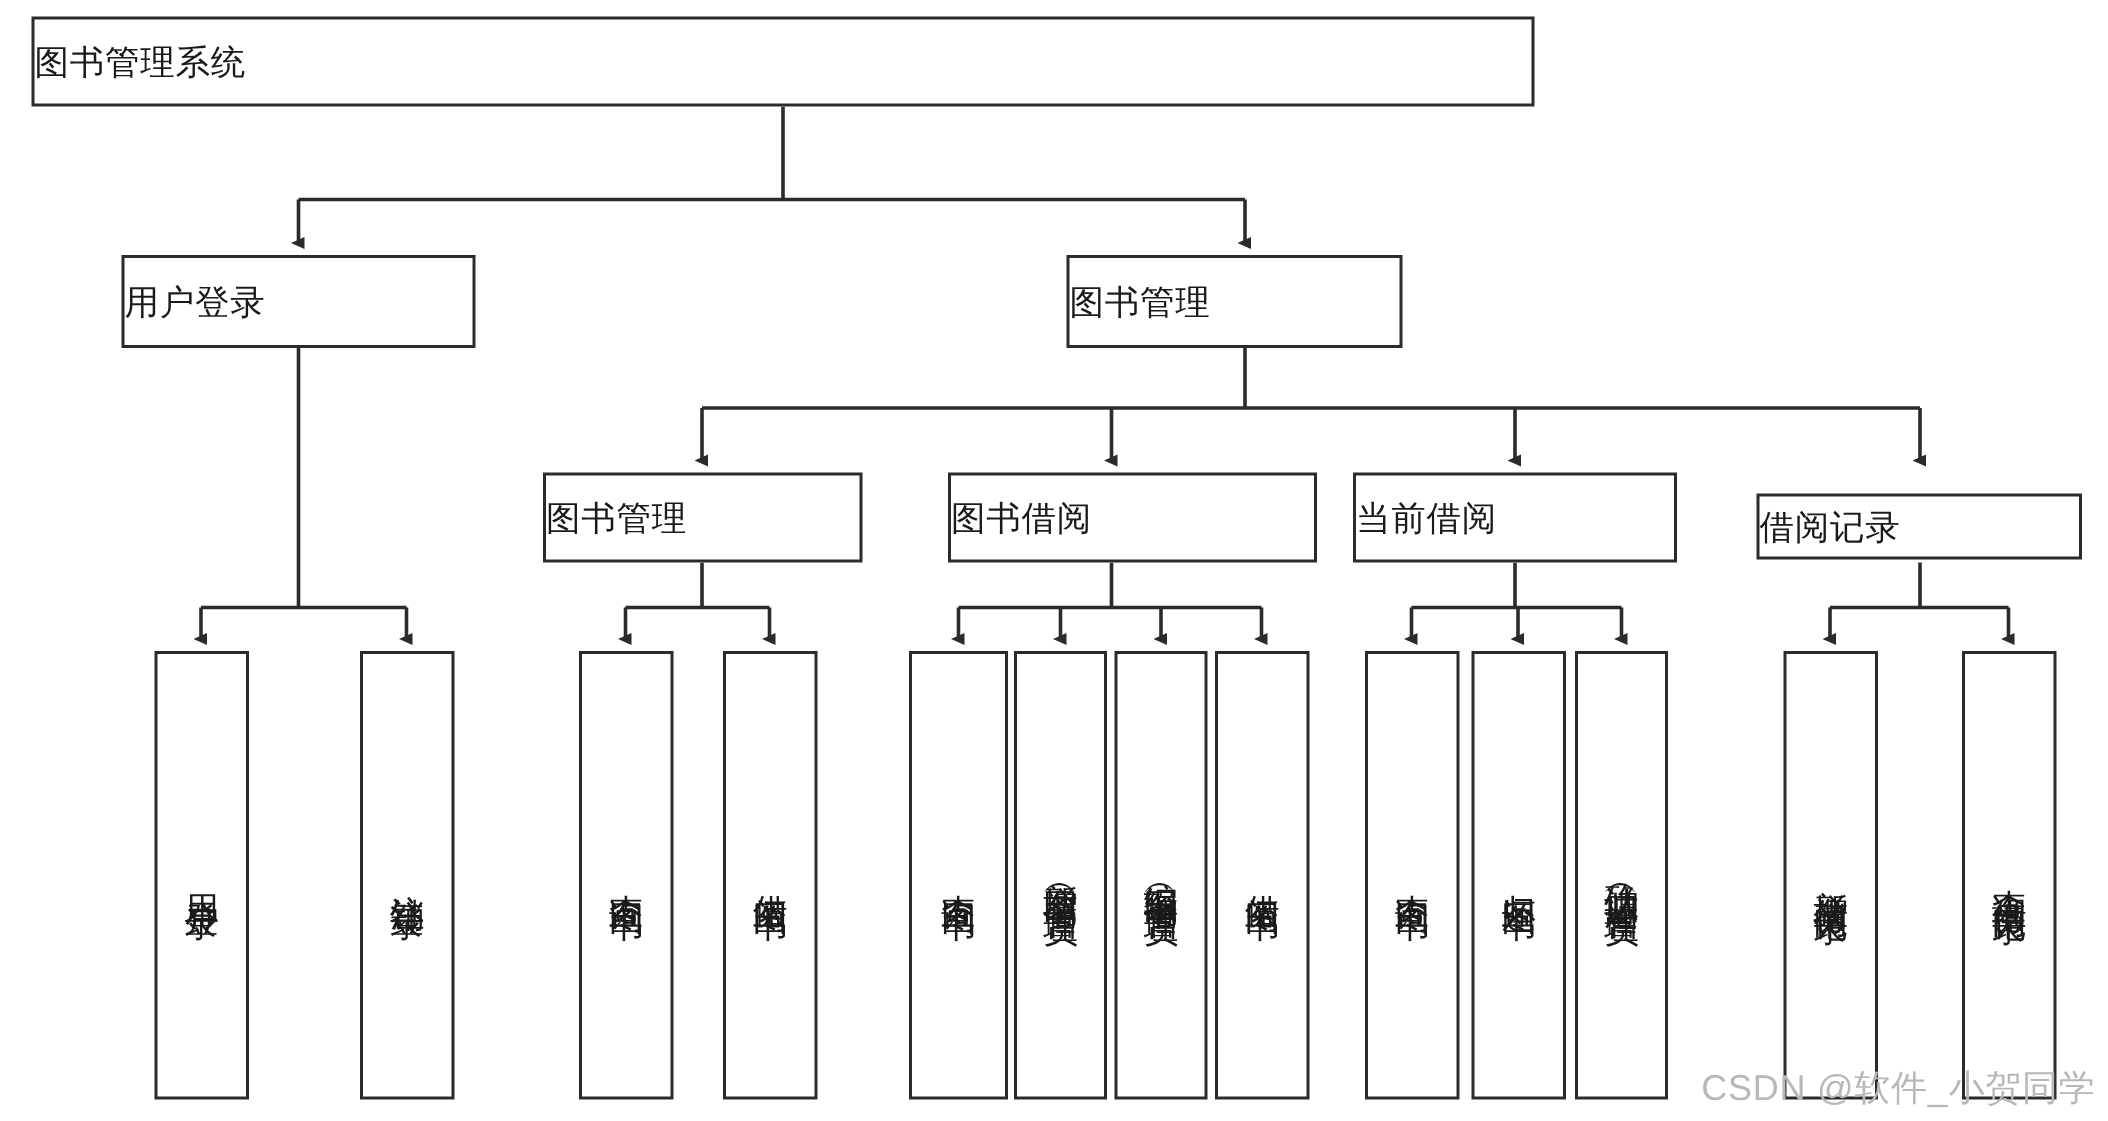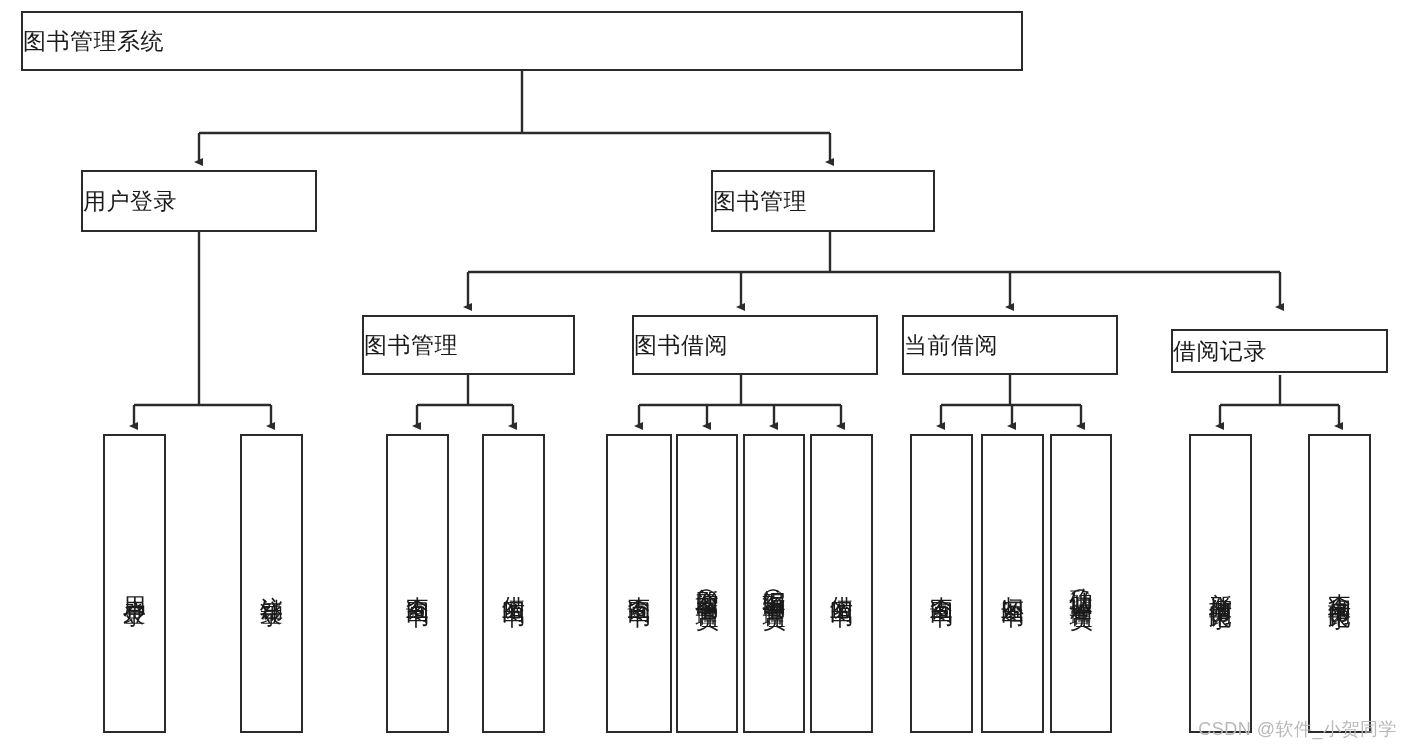--- a/index.html
+++ b/index.html
@@ -49,21 +49,21 @@
     justify-content: center;
     text-align: center;
   }
   .node-v span {
     display: block;
   }
   #watermark {
     position: absolute;
     right: 8px;
     bottom: 6px;
-    font-size: 18px;
+    font-size: 24px;
     color: #b8b8b8;
     white-space: nowrap;
     letter-spacing: 0.5px;
   }
 </style>
 </head>
 <body>
 
 <div id="canvas">
 

